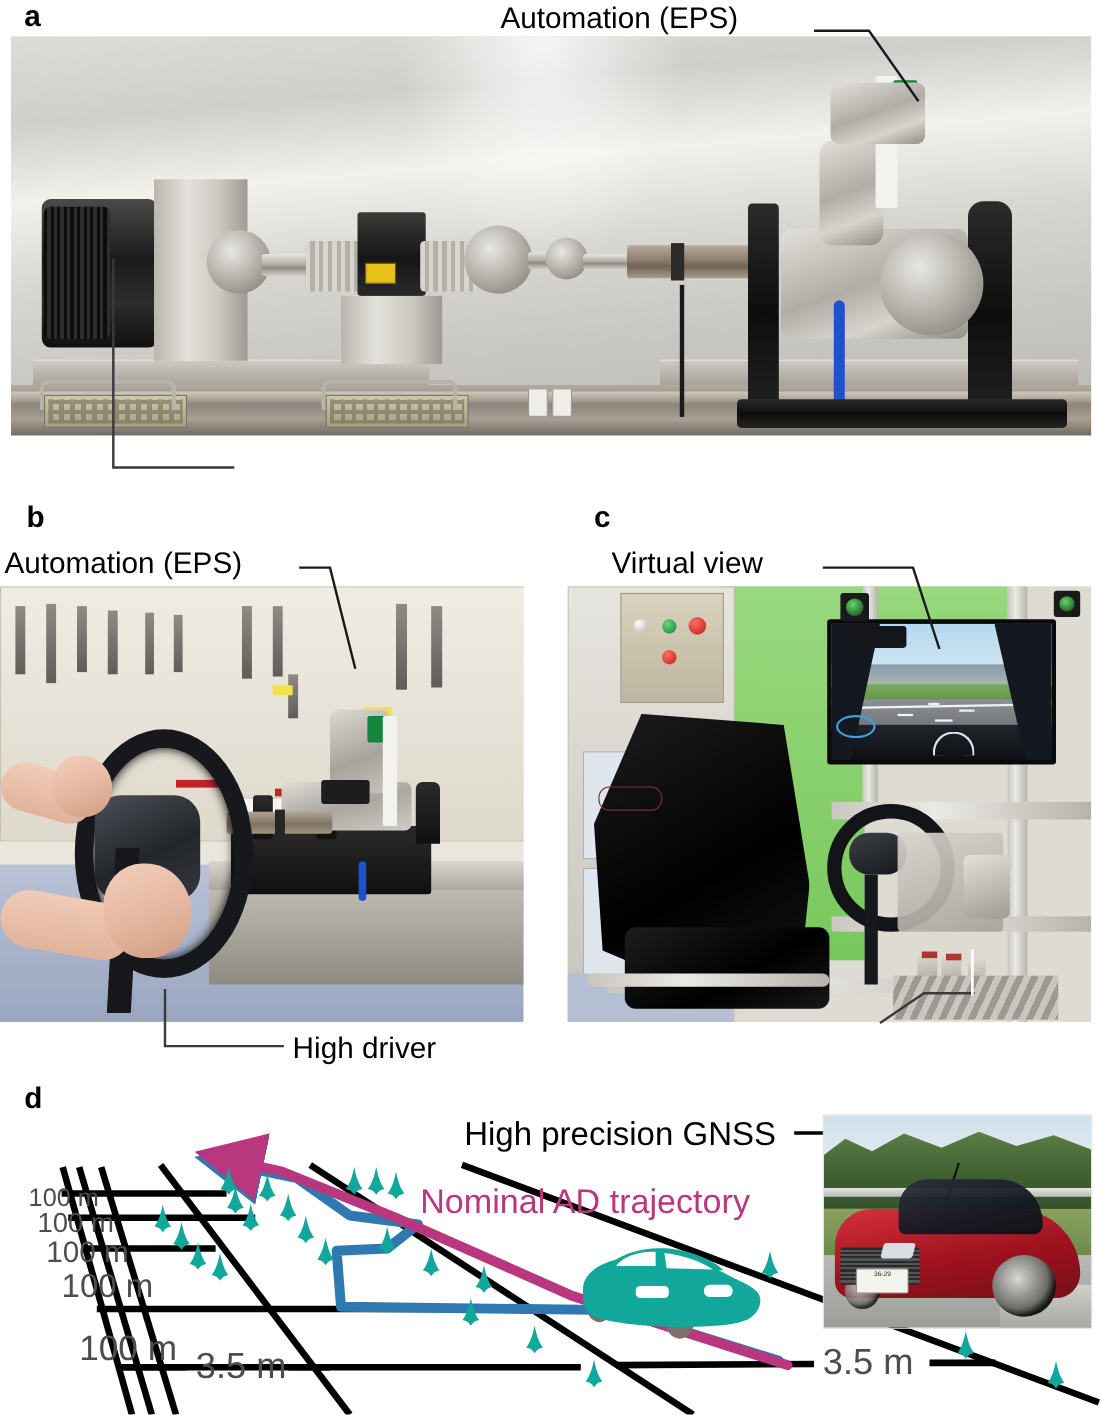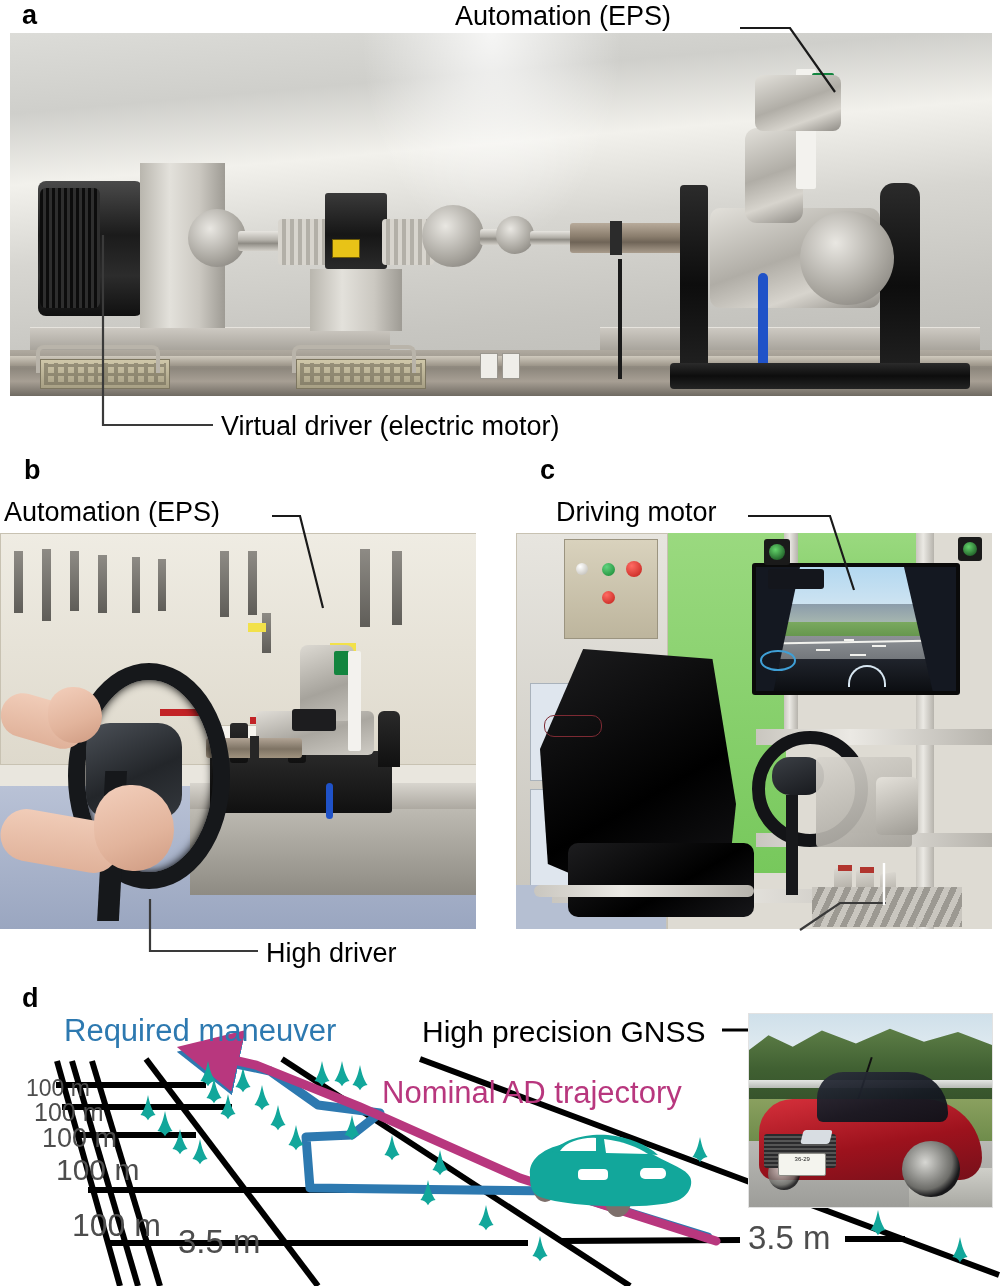--- a/index.html
+++ b/index.html
@@ -199,21 +199,20 @@
     <div class="handle" style="left:282px;top:312px;width:116px;height:24px;"></div>
     <div class="outlet" style="left:470px;top:320px;width:16px;height:24px;"></div>
     <div class="outlet" style="left:492px;top:320px;width:16px;height:24px;"></div>
   </div>
 
   <svg class="ov" width="1001" height="460">
     <polyline points="740,28 790,28 835,92" fill="none" stroke="#1a1a1a" stroke-width="2.2"></polyline>
     <polyline points="103,235 103,425 213,425" fill="none" stroke="#3a3a3a" stroke-width="2.2"></polyline>
   </svg>
 
-  <div class="callout" style="left:221px;top:411px;">Virtual driver (electric motor)</div>
 
   <div class="panel-letter" style="left:24px;top:457px;">b</div>
   <div class="callout" style="left:4px;top:497px;">Automation (EPS)</div>
 
   <div class="photo" id="photo-b">
 
     <div class="lab-cab" style="left:0;top:0;width:476px;height:230px;"></div>
     <div class="cab-slot" style="left:14px;top:18px;width:9px;height:62px;"></div>
     <div class="cab-slot" style="left:42px;top:16px;width:9px;height:72px;"></div>
     <div class="cab-slot" style="left:70px;top:18px;width:9px;height:60px;"></div>
@@ -263,21 +262,21 @@
   </div>
 
   <svg class="ov" width="1001" height="1286">
     <polyline points="272,516 300,516 323,608" fill="none" stroke="#1a1a1a" stroke-width="2.2"></polyline>
     <polyline points="150,899 150,951 258,951" fill="none" stroke="#3a3a3a" stroke-width="2.2"></polyline>
   </svg>
 
   <div class="callout" style="left:266px;top:938px;">High driver</div>
 
   <div class="panel-letter" style="left:540px;top:457px;">c</div>
-  <div class="callout" style="left:556px;top:497px;">Driving motor</div>
+  <div class="callout" style="left:556px;top:497px;">Virtual view</div>
 
   <div class="photo" id="photo-c">
     <div class="green-wall" style="left:140px;top:0;width:130px;height:340px;"></div>
     <div class="green-wall" style="left:260px;top:0;width:140px;height:120px;"></div>
 
     <div class="lab-cab" style="left:0;top:0;width:150px;height:396px;background:linear-gradient(180deg,#e7e5df,#c6c3bb);"></div>
     <div class="ctrl-cab" style="left:48px;top:6px;width:92px;height:98px;"></div>
     <div class="btn-w" style="left:60px;top:30px;width:12px;height:12px;"></div>
     <div class="btn-g" style="left:86px;top:30px;width:13px;height:13px;"></div>
     <div class="btn-r" style="left:110px;top:28px;width:16px;height:16px;"></div>
@@ -440,21 +439,20 @@
 
     <div class="dlabel m100" style="left:26px;top:90px;font-size:23px;">100 m</div>
     <div class="dlabel m100" style="left:34px;top:113px;font-size:25px;">100 m</div>
     <div class="dlabel m100" style="left:42px;top:138px;font-size:27px;">100 m</div>
     <div class="dlabel m100" style="left:56px;top:168px;font-size:30px;">100 m</div>
     <div class="dlabel m100" style="left:72px;top:222px;font-size:32px;">100 m</div>
 
     <div class="dlabel m100" style="left:178px;top:238px;font-size:33px;">3.5 m</div>
     <div class="dlabel m100" style="left:748px;top:234px;font-size:33px;">3.5 m</div>
 
-    <div class="dlabel" style="left:64px;top:28px;font-size:31px;color:#2d79b0;">Required maneuver</div>
     <div class="dlabel" style="left:422px;top:30px;font-size:30px;color:#000;">High precision GNSS</div>
     <div class="dlabel" style="left:382px;top:90px;font-size:31px;color:#b8377e;">Nominal AD trajectory</div>
   </div>
 
   <div class="photo" id="photo-car">
     <div class="carp-sky"></div>
     <div class="carp-trees" style="clip-path:polygon(0 30%,8% 12%,18% 26%,30% 6%,44% 22%,58% 4%,72% 20%,86% 8%,100% 24%,100% 100%,0 100%);"></div>
     <div class="carp-rail" style="left:0;top:34%;width:100%;height:8px;"></div>
     <div class="carp-rail" style="left:0;top:44%;width:46%;height:6px;"></div>
     <div class="carp-bank"></div>

